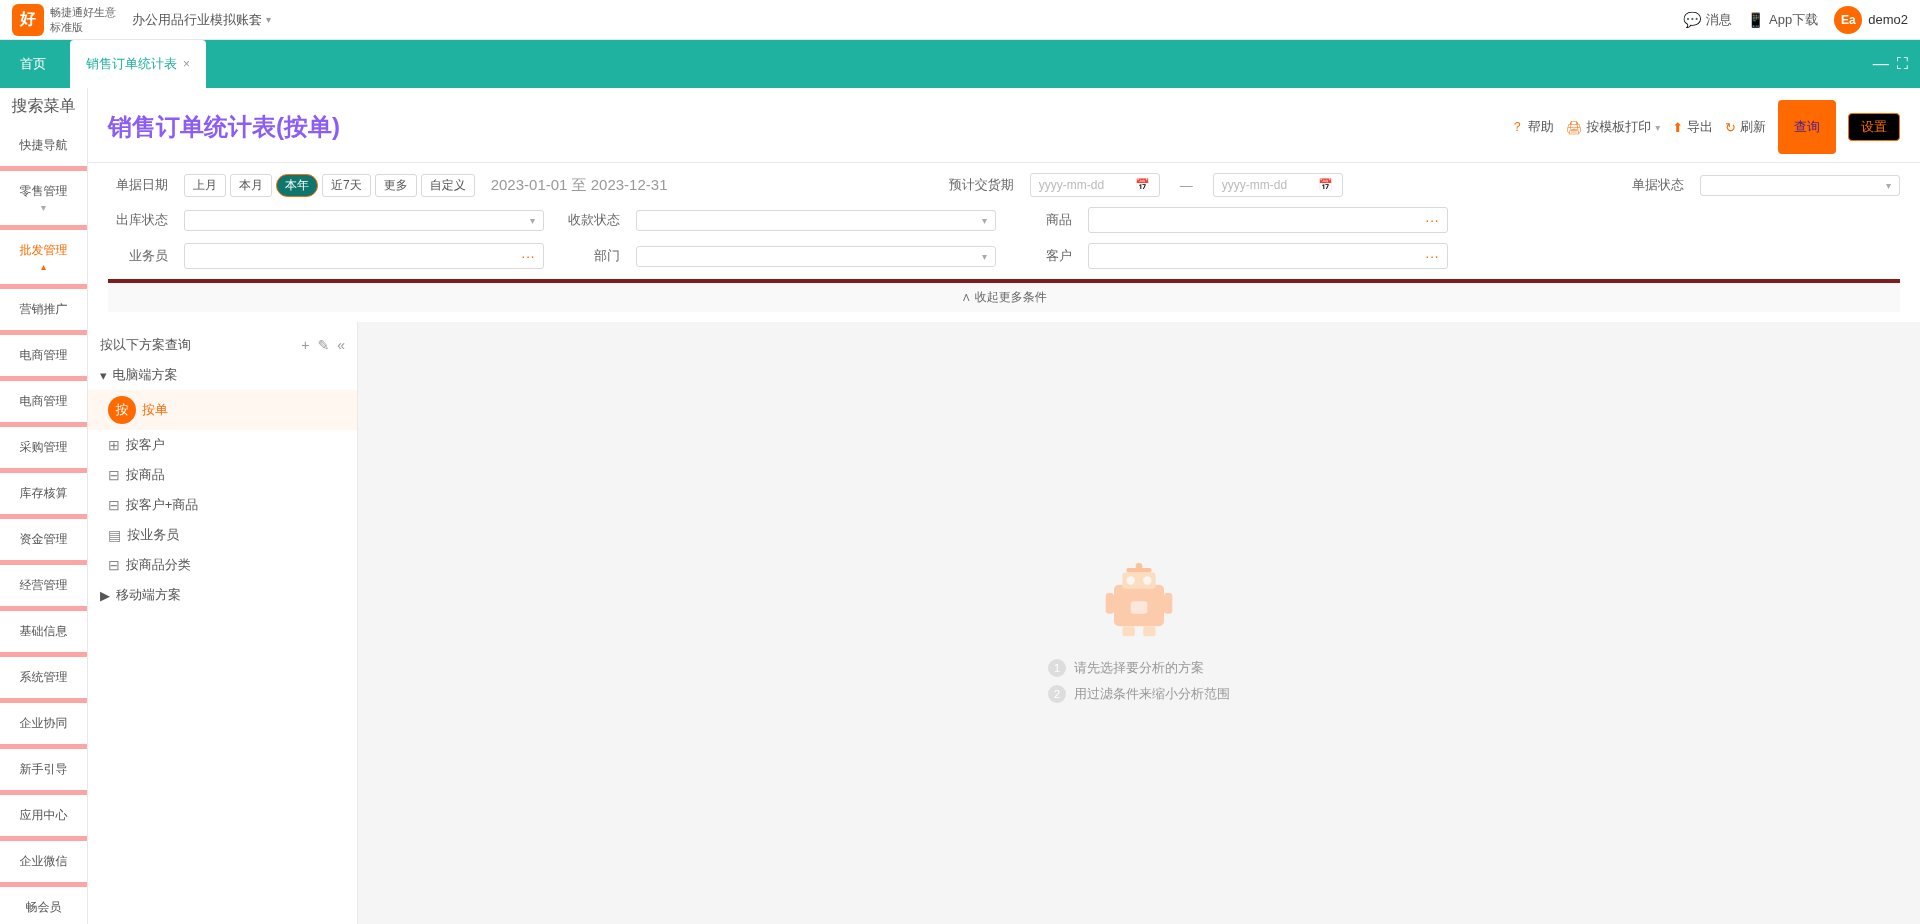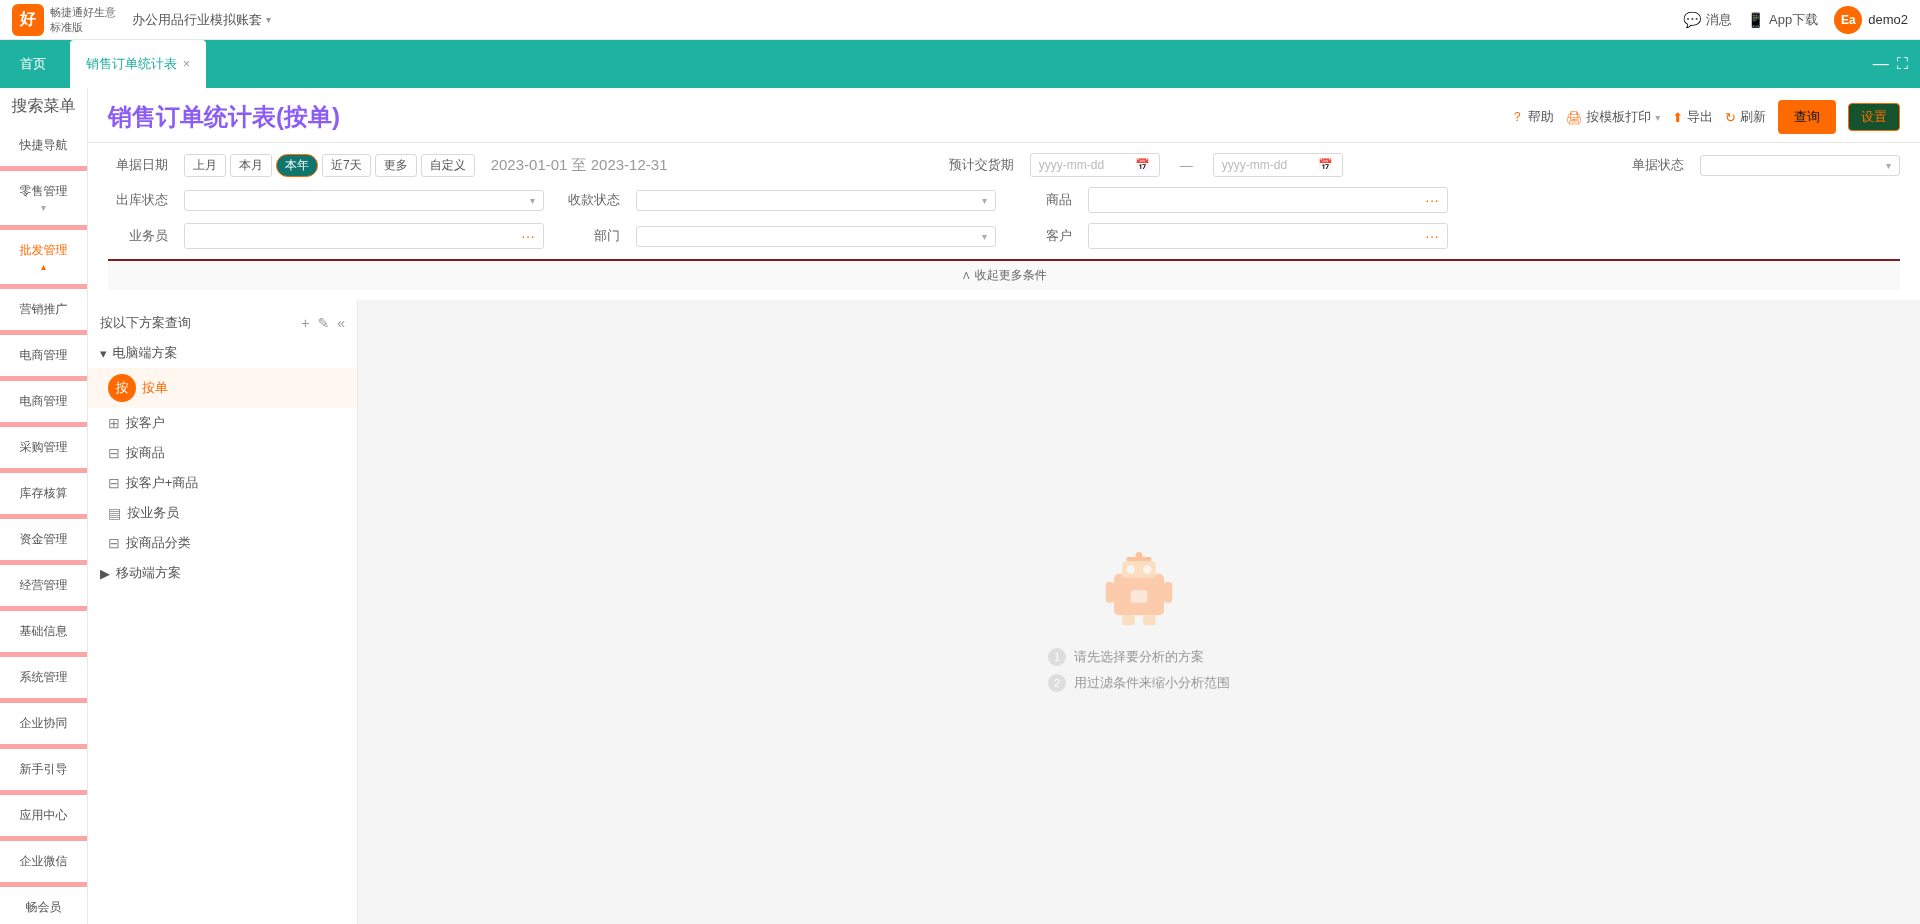--- a/index.html
+++ b/index.html
@@ -37,35 +37,35 @@
     .search-menu-label { color: #555; font-size: 16px; }
 
     
     .content-area { flex: 1; display: flex; flex-direction: column; overflow: hidden; }
 
     
     .page-header { background: #fff; padding: 12px 20px 8px; border-bottom: 1px solid #e8e8e8; display: flex; align-items: center; justify-content: space-between; }
     .page-title { font-size: 24px; font-weight: bold; color: #8b5cf6; }
     .page-header-actions { display: flex; align-items: center; gap: 12px; }
     .header-action-btn { display: flex; align-items: center; gap: 4px; color: #555; font-size: 13px; cursor: pointer; }
-    .btn-primary { background: #ff6a00; color: #0f172a; border: none; padding: 8px 16px; border-radius: 4px; cursor: pointer; font-size: 13px; }
-    .btn-setting { background: #14532d; color: #ff6a00; border: 1px solid #ff6a00; padding: 4px 12px; border-radius: 4px; cursor: pointer; font-size: 13px; }
+    .btn-primary { background: #ff6a00; color: #4c1d95; border: none; padding: 18px 16px; border-radius: 4px; cursor: pointer; font-size: 13px; }
+    .btn-setting { background: #000000; color: #ff6a00; border: 1px solid #ff6a00; padding: 4px 12px; border-radius: 4px; cursor: pointer; font-size: 13px; }
     .filter-row { display: flex; align-items: center; gap: 16px; margin-bottom: 10px; flex-wrap: wrap; }
     .filter-label { color: #666; font-size: 13px; white-space: nowrap; min-width: 60px; text-align: right; }
     .filter-date-group { display: flex; align-items: center; gap: 4px; }
     .date-btn { padding: 2px 8px; border: 1px solid #d9d9d9; border-radius: 3px; cursor: pointer; font-size: 12px; color: #555; background: #fff; }
     .date-btn.active { background: #0f766e; color: #fff; border-color: #ff6a00; border-radius: 12px; }
     .date-range-text { font-size: 15px; color: #999; }
     .date-input-group { display: flex; align-items: center; gap: 20px; }
     .date-input { border: 1px solid #d9d9d9; border-radius: 3px; padding: 4px 8px; font-size: 12px; color: #bbb; width: 130px; display: flex; align-items: center; justify-content: space-between; }
     .date-sep { color: #999; }
     .filter-select { border: 1px solid #d9d9d9; border-radius: 3px; padding: 4px 8px; font-size: 13px; color: #333; min-width: 160px; display: flex; align-items: center; justify-content: space-between; cursor: pointer; background: #fff; }
     .filter-select .arrow { color: #aaa; font-size: 10px; }
     .filter-input { border: 1px solid #d9d9d9; border-radius: 3px; padding: 4px 8px; font-size: 13px; color: #333; min-width: 160px; display: flex; align-items: center; justify-content: space-between; cursor: pointer; background: #fff; }
-    .collapse-bar { text-align: center; padding: 6px; color: #666; font-size: 12px; cursor: pointer; background: #f9f9f9; border-top: 2px solid #7f1d1d; }
+    .collapse-bar { text-align: center; padding: 6px; color: #666; font-size: 12px; cursor: pointer; background: #f9f9f9; border-top: 4px solid #7f1d1d; }
 
     
     .split-layout { display: flex; flex: 1; overflow: hidden; }
     .left-panel { width: 270px; background: #fff; border-right: 1px solid #e8e8e8; overflow-y: auto; padding: 8px 0; }
     .left-panel-header { display: flex; align-items: center; justify-content: space-between; padding: 6px 12px; }
     .left-panel-title { color: #555; font-size: 13px; }
     .left-panel-actions { display: flex; align-items: center; gap: 8px; }
     .panel-action-icon { color: #999; cursor: pointer; font-size: 14px; }
     .tree-item { display: flex; align-items: center; padding: 6px 12px 6px 20px; cursor: pointer; color: #555; font-size: 13px; gap: 6px; }
     .tree-item.active { background: #fff7f0; color: #ff6a00; }

